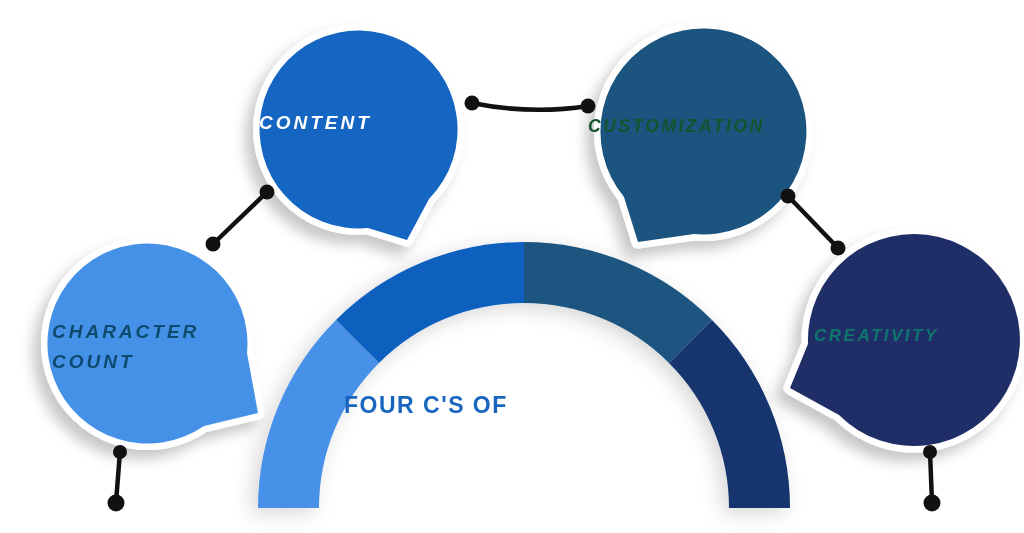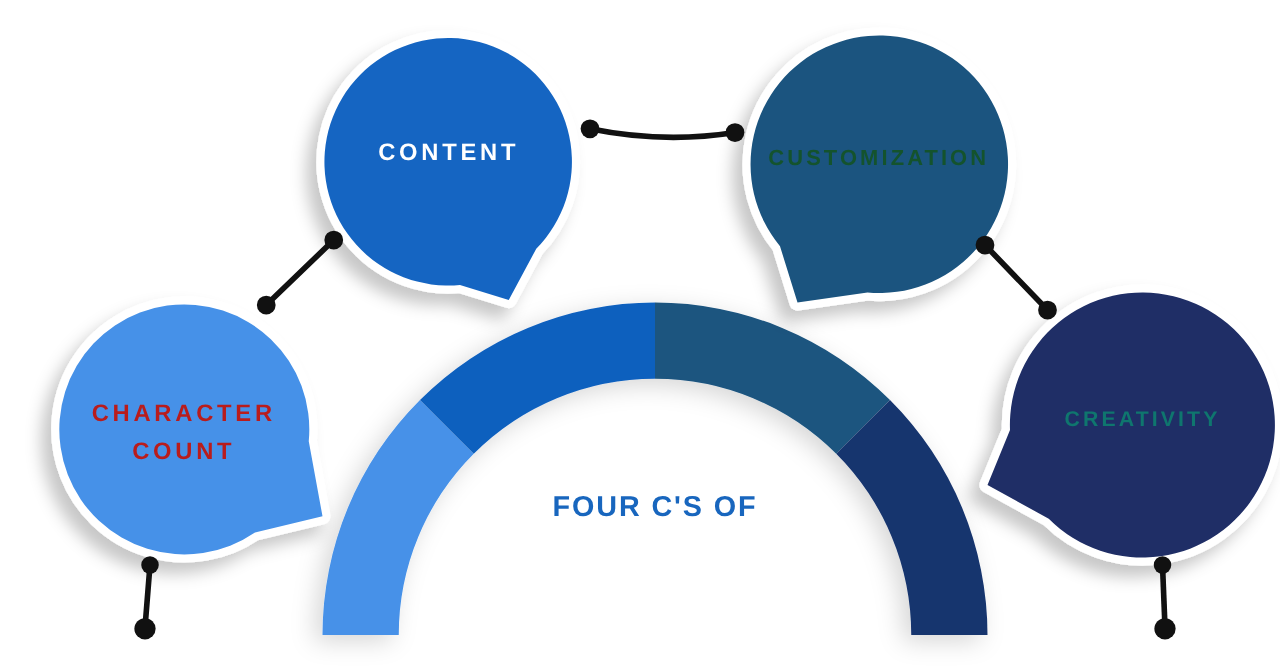--- a/index.html
+++ b/index.html
@@ -7,33 +7,33 @@
     position: relative;
     width: 1024px;
     height: 533px;
     overflow: hidden;
     font-family: "Liberation Sans", sans-serif;
   }
   .stage svg { position: absolute; left: 0; top: 0; }
   .bubble-label {
     position: absolute;
     font-weight: 700;
-    text-align: center;
     line-height: 30px;
     user-select: none;
+    font-style: italic;
   }
   .lbl-character { left: 52px;  top: 317px; width: 190px; font-size: 19px;   letter-spacing: 3px; }
   .lbl-content   { left: 259px; top: 108px; width: 200px; font-size: 19px;   letter-spacing: 3px; }
   .lbl-customization { left: 588px; top: 111px; width: 230px; font-size: 17.5px; letter-spacing: 2.5px; }
   .lbl-creativity    { left: 814px; top: 321px; width: 200px; font-size: 17px;   letter-spacing: 2.5px; }
   .gauge-title {
     position: absolute;
     left: 344px; top: 392px; width: 360px;
     font-weight: 700;
-    text-align: center;
+    text-align: left;
     font-size: 23px;
     line-height: 27px;
     letter-spacing: 1.5px;
   }
 </style>
 </head>
 <body>
 
 <div class="stage" style="background-color: rgb(255, 255, 255);">
 
@@ -101,21 +101,21 @@
       </g>
 
       <g>
         <line x1="930" y1="452" x2="932" y2="502"></line>
         <circle cx="930" cy="452" r="7" stroke="none"></circle>
         <circle cx="932" cy="503" r="8.5" stroke="none"></circle>
       </g>
     </g>
   </svg>
 
-  <div class="bubble-label lbl-character" style="color: #b91c1c;">CHARACTER COUNT</div>
+  <div class="bubble-label lbl-character" style="color: #0c4a6e;">CHARACTER COUNT</div>
 
   <div class="bubble-label lbl-content" style="color: rgb(255, 255, 255);">CONTENT</div>
 
   <div class="bubble-label lbl-customization" style="color: #14532d;">CUSTOMIZATION</div>
 
   <div class="bubble-label lbl-creativity" style="color: #0f766e;">CREATIVITY</div>
 
   <div class="gauge-title" style="color: rgb(24, 102, 190);">
     <div>FOUR C'S OF</div>
   </div>

